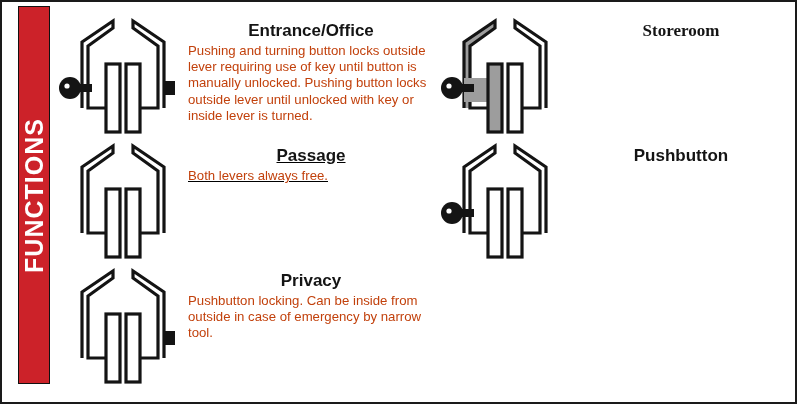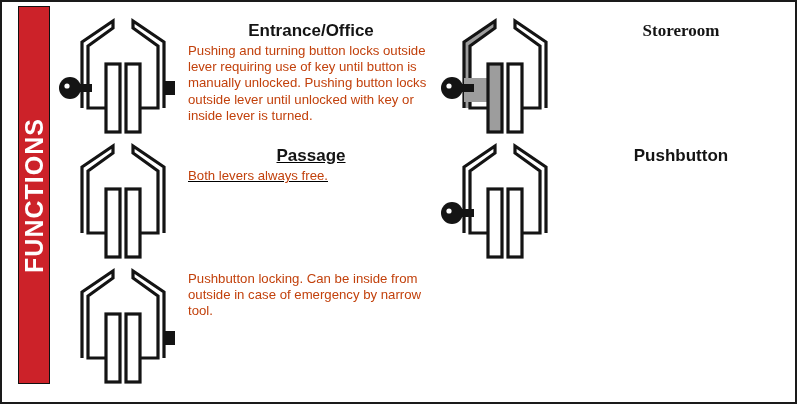--- a/index.html
+++ b/index.html
@@ -99,20 +99,21 @@
           <g fill="none" stroke="#141414" stroke-width="3.2" stroke-linejoin="miter">
             <path d="M24,96 L24,30 L55,9 L55,16 L30,34 L30,96 L48,96"></path>
             <path d="M106,96 L106,30 L75,9 L75,16 L100,34 L100,96 L82,96"></path>
           </g>
           <rect x="48" y="52" width="14" height="68" fill="#fff" stroke="#141414" stroke-width="3.2"></rect>
           <rect x="68" y="52" width="14" height="68" fill="#fff" stroke="#141414" stroke-width="3.2"></rect>
           <rect x="106" y="69" width="11" height="14" fill="#141414"></rect>
         </svg>
       </div>
       <div class="txt">
+        <p class="title">Privacy</p>
         <p class="desc">Pushbutton locking. Can be inside from outside in case of emergency by narrow tool.</p>
       </div>
     </div>
 
     <div class="entry" id="e-storeroom">
       <div class="fig">
         <svg width="130" height="128" viewBox="0 0 130 128">
           <path d="M24,96 L24,30 L55,9 L55,16 L30,34 L30,96 L48,96" fill="#9d9d9d" stroke="#141414" stroke-width="3.2"></path>
           <rect x="24" y="66" width="34" height="24" fill="#9d9d9d" stroke="none"></rect>
           <path d="M106,96 L106,30 L75,9 L75,16 L100,34 L100,96 L82,96" fill="none" stroke="#141414" stroke-width="3.2"></path>

